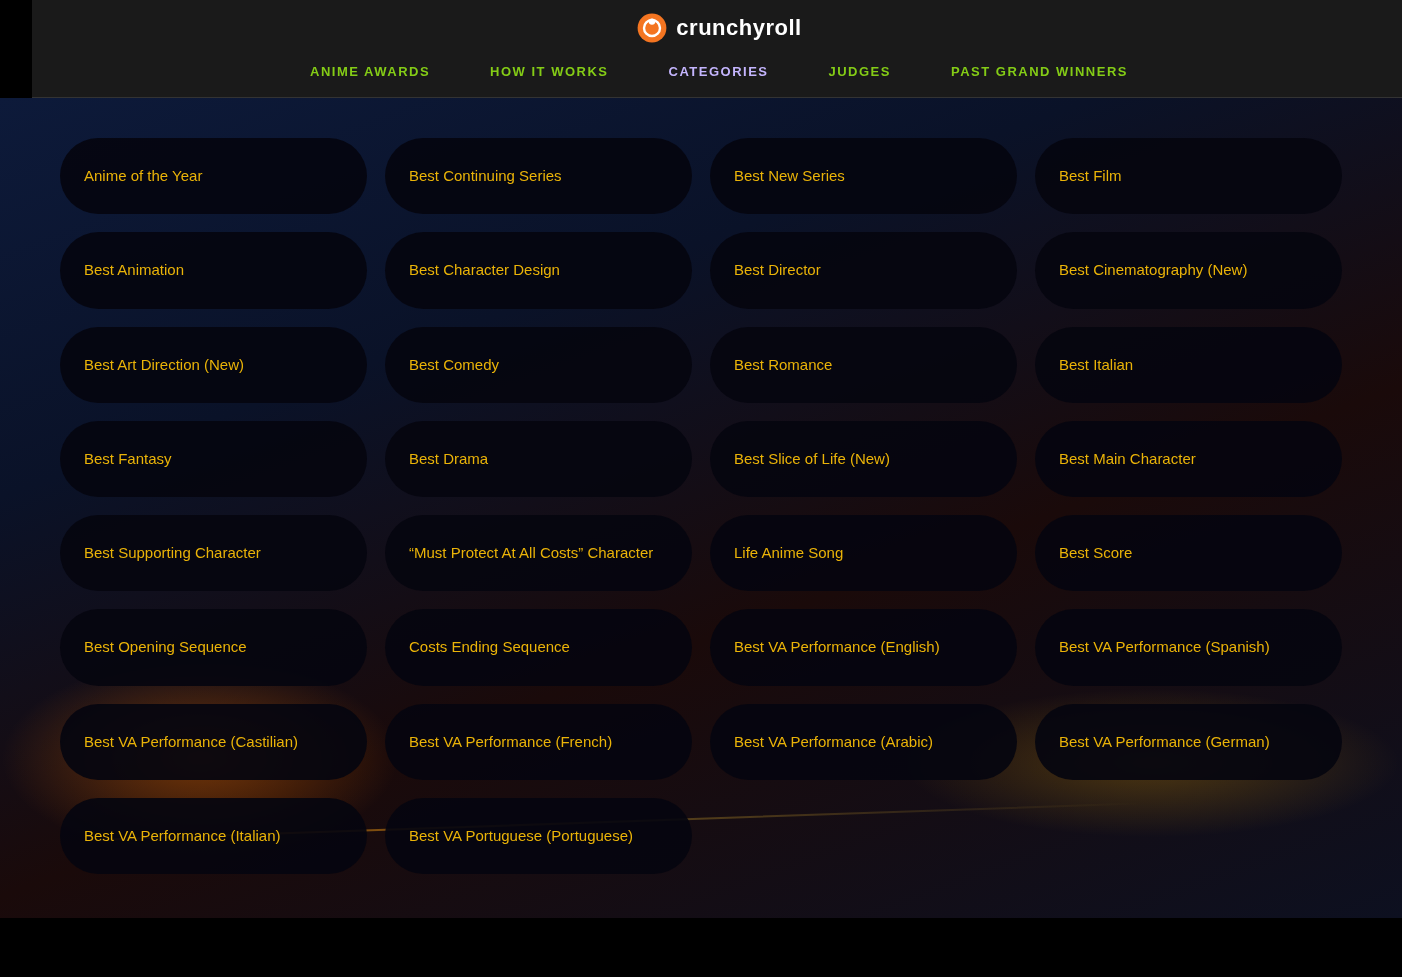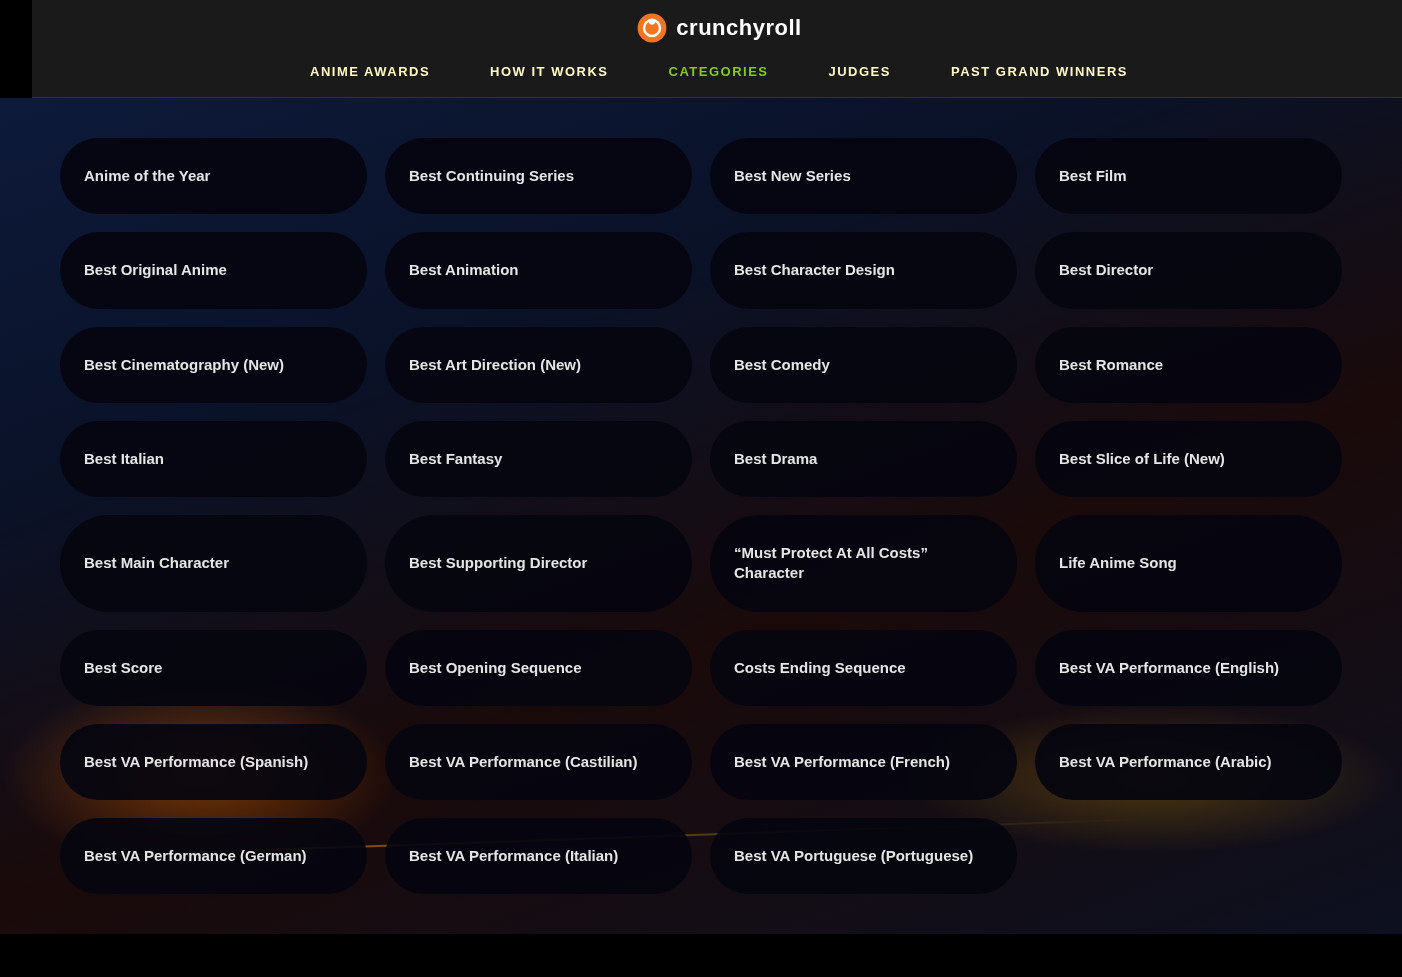--- a/index.html
+++ b/index.html
@@ -46,27 +46,27 @@
       display: flex;
       gap: 60px;
       padding-bottom: 14px;
     }
 
     .nav-item {
       font-size: 13px;
       font-weight: 600;
       letter-spacing: 1.5px;
       text-transform: uppercase;
-      color: #fef9c3;
+      color: #84cc16;
       cursor: pointer;
       padding: 4px 0;
     }
 
     .nav-item.active {
-      color: #84cc16;
+      color: #c4b5fd;
     }
 
     
     .main-content {
       background: linear-gradient(160deg, #0d1a3a 0%, #0a1228 30%, #1a0a0a 60%, #0d1020 100%);
       min-height: 820px;
       padding: 40px 60px;
       position: relative;
       overflow: hidden;
     }
@@ -110,23 +110,23 @@
       grid-template-columns: repeat(4, 1fr);
       gap: 18px;
       position: relative;
       z-index: 1;
     }
 
     .category-btn {
       background: rgba(5, 5, 15, 0.92);
       border: none;
       border-radius: 50px;
-      color: #e5e5e5;
+      color: #eab308;
       font-size: 15px;
-      font-weight: 700;
+      font-weight: 400;
       padding: 28px 24px;
       cursor: pointer;
       text-align: left;
       line-height: 1.35;
       min-height: 72px;
       display: flex;
       align-items: center;
       transition: background 0.2s;
     }
   </style>
@@ -155,34 +155,33 @@
 <div class="main-content">
   <div class="glow-bottom-left"></div>
   <div class="glow-bottom-right"></div>
   <div class="glow-line"></div>
 
   <div class="categories-grid" id="categories-grid">
   <button class="category-btn">Anime of the Year</button>
       <button class="category-btn">Best Continuing Series</button>
       <button class="category-btn">Best New Series</button>
       <button class="category-btn">Best Film</button>
-      <button class="category-btn">Best Original Anime</button>
       <button class="category-btn">Best Animation</button>
       <button class="category-btn">Best Character Design</button>
       <button class="category-btn">Best Director</button>
       <button class="category-btn">Best Cinematography (New)</button>
       <button class="category-btn">Best Art Direction (New)</button>
       <button class="category-btn">Best Comedy</button>
       <button class="category-btn">Best Romance</button>
       <button class="category-btn">Best Italian</button>
       <button class="category-btn">Best Fantasy</button>
       <button class="category-btn">Best Drama</button>
       <button class="category-btn">Best Slice of Life (New)</button>
       <button class="category-btn">Best Main Character</button>
-      <button class="category-btn">Best Supporting Director</button>
+      <button class="category-btn">Best Supporting Character</button>
       <button class="category-btn">“Must Protect At All Costs” Character</button>
       <button class="category-btn">Life Anime Song</button>
       <button class="category-btn">Best Score</button>
       <button class="category-btn">Best Opening Sequence</button>
       <button class="category-btn">Costs Ending Sequence</button>
       <button class="category-btn">Best VA Performance (English)</button>
       <button class="category-btn">Best VA Performance (Spanish)</button>
       <button class="category-btn">Best VA Performance (Castilian)</button>
       <button class="category-btn">Best VA Performance (French)</button>
       <button class="category-btn">Best VA Performance (Arabic)</button>

